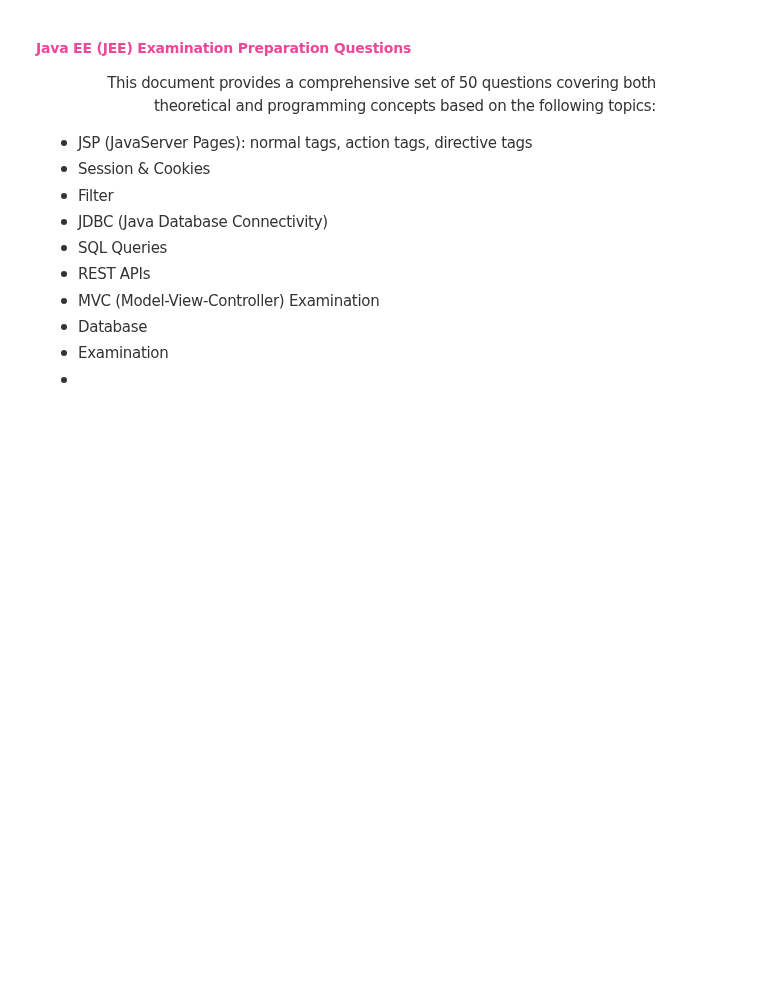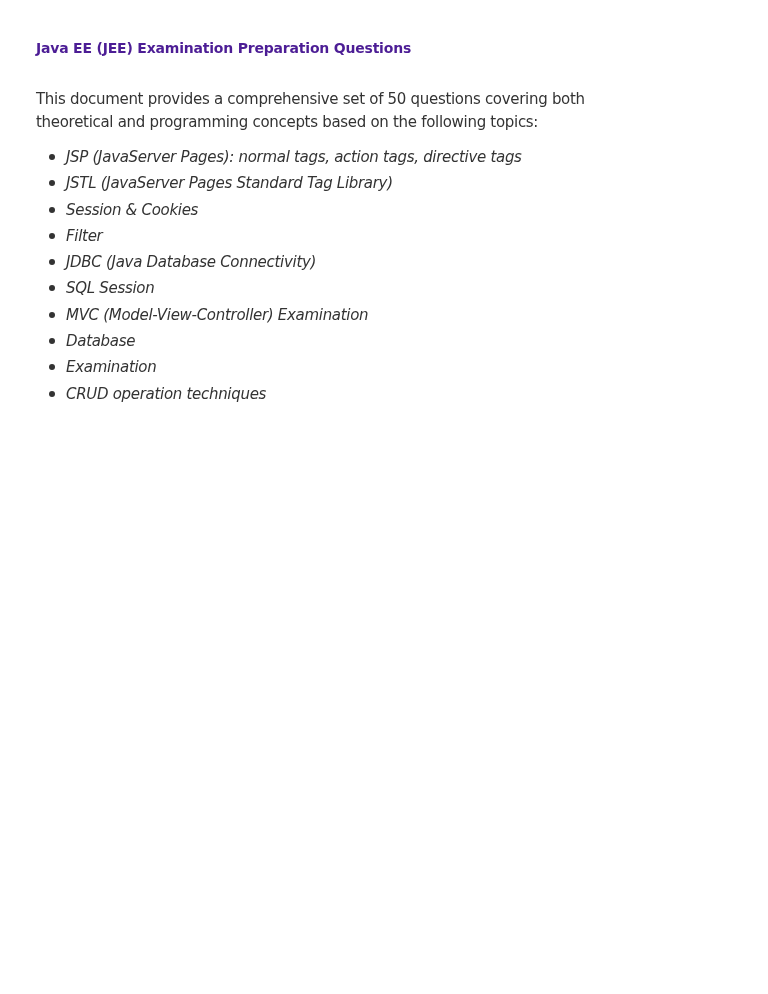--- a/index.html
+++ b/index.html
@@ -16,38 +16,38 @@
     }
     .doc {
       position: absolute;
       left: 36px;
       top: 38px;
       width: 700px;
     }
     .doc-title {
       font-size: 14px;
       font-weight: bold;
-      color: #4c1d95;
-      margin: 0 0 30px 0;
+      color: #ec4899;
+      margin: 0 0 14px 0;
       line-height: 20px;
       letter-spacing: -0.2px;
     }
     .intro {
       font-size: 15px;
       line-height: 23px;
       margin: 0 0 10px 0;
       color: #333333;
       letter-spacing: -0.3px;
       width: 620px;
+      text-align: right;
     }
     .topics {
       list-style: none;
-      margin: 0;
+      margin: 12px;
       padding: 0;
-      font-style: italic;
     }
     .topic {
       position: relative;
       font-size: 15px;
       line-height: 26.3px;
       padding-left: 30px;
       color: #333333;
       letter-spacing: -0.3px;
     }
     .bullet {
@@ -61,23 +61,23 @@
     }
   </style>
 </head>
 <body>
 
 <div class="doc">
   <div class="doc-title">Java EE (JEE) Examination Preparation Questions</div>
   <p class="intro">This document provides a comprehensive set of 50 questions covering both theoretical and programming concepts based on the following topics:</p>
   <ul class="topics">
     <li class="topic"><span class="bullet"></span><span>JSP (JavaServer Pages): normal tags, action tags, directive tags</span></li>
-    <li class="topic"><span class="bullet"></span><span>JSTL (JavaServer Pages Standard Tag Library)</span></li>
     <li class="topic"><span class="bullet"></span><span>Session &amp; Cookies</span></li>
     <li class="topic"><span class="bullet"></span><span>Filter</span></li>
     <li class="topic"><span class="bullet"></span><span>JDBC (Java Database Connectivity)</span></li>
-    <li class="topic"><span class="bullet"></span><span>SQL Session</span></li>
+    <li class="topic"><span class="bullet"></span><span>SQL Queries</span></li>
+    <li class="topic"><span class="bullet"></span><span>REST APIs</span></li>
     <li class="topic"><span class="bullet"></span><span>MVC (Model-View-Controller) Examination</span></li>
     <li class="topic"><span class="bullet"></span><span>Database</span></li>
     <li class="topic"><span class="bullet"></span><span>Examination</span></li>
-    <li class="topic"><span class="bullet"></span><span>CRUD operation techniques</span></li>
+    <li class="topic"><span class="bullet"></span></li>
   </ul>
 </div>
 
 </body></html>

